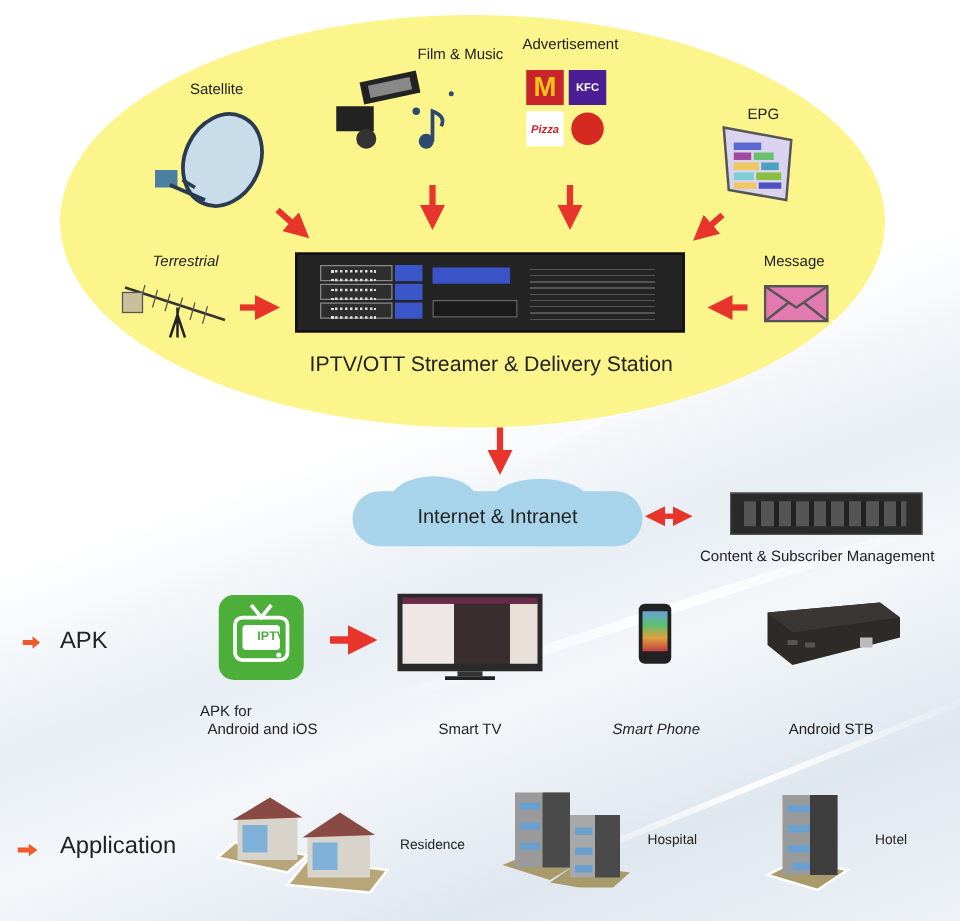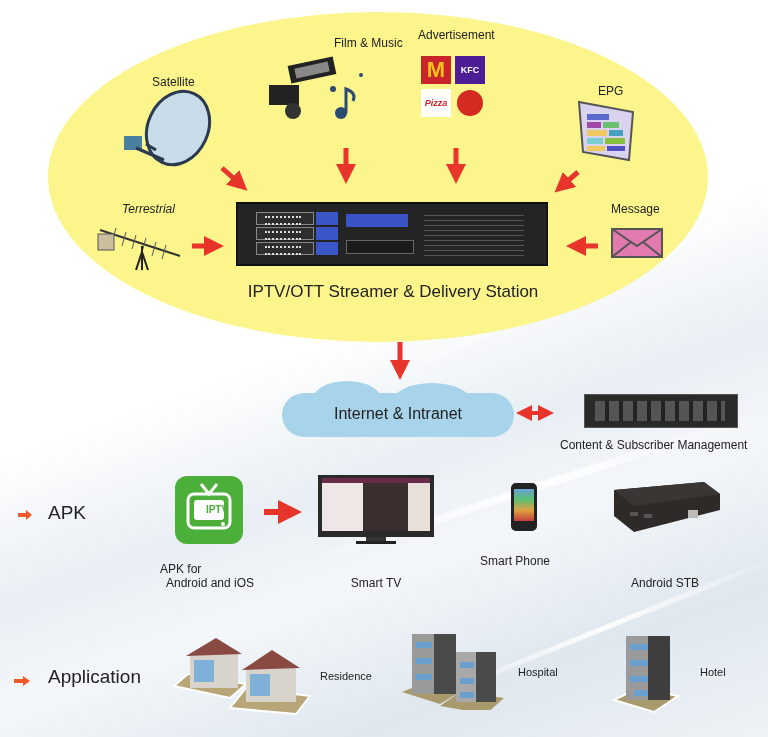--- a/index.html
+++ b/index.html
@@ -24,21 +24,21 @@
 </style>
 </head>
 <body>
 
 <div class="streak" style="left:380px;top:380px;width:420px;height:6px;transform:rotate(-25deg);"></div>
 <div class="streak" style="left:300px;top:560px;width:500px;height:8px;transform:rotate(-18deg);"></div>
 <div class="streak" style="left:420px;top:700px;width:400px;height:5px;transform:rotate(-22deg);"></div>
 
 <div class="ellipse"></div>
 
-<div class="lbl" style="left:152px;top:75px;">Satellite</div>
+<div class="lbl" style="left:152px;top:64px;">Satellite</div>
 <svg class="abs" style="left:116px;top:88px;" width="100" height="85">
   <ellipse cx="62" cy="40" rx="30" ry="38" transform="rotate(25 62 40)" fill="#c9dcea" stroke="#2a3a50" stroke-width="3"></ellipse>
   <path d="M40 62 L30 56" stroke="#2a3a50" stroke-width="3"></path>
   <rect x="8" y="48" width="18" height="14" fill="#4b7fa0"></rect>
   <path d="M20 60 L48 72" stroke="#2a3a50" stroke-width="3"></path>
 </svg>
 
 <div class="lbl" style="left:290px;top:36px;margin-left:44px;">Film &amp; Music</div>
 <svg class="abs" style="left:265px;top:55px;" width="110" height="70">
   <rect x="24" y="6" width="46" height="18" fill="#222" transform="rotate(-12 47 15)"></rect>
@@ -164,21 +164,21 @@
   <div class="abs" style="left:4px;top:8px;width:108px;height:48px;background:linear-gradient(90deg,#efe6e6 0 38%,#3a2e2e 38% 80%,#e8e0d8 80%);"></div>
   <div class="abs" style="left:4px;top:3px;width:108px;height:5px;background:#6a2a4a;"></div>
   <div class="abs" style="left:48px;top:62px;width:20px;height:4px;background:#333;"></div>
   <div class="abs" style="left:38px;top:66px;width:40px;height:3px;background:#222;"></div>
 </div>
 <div class="lbl" style="left:318px;top:576px;width:116px;text-align:center;">Smart TV</div>
 
 <div class="abs" style="left:511px;top:483px;width:26px;height:48px;background:#222;border-radius:5px;">
   <div class="abs" style="left:3px;top:6px;width:20px;height:32px;background:linear-gradient(180deg,#6aa0d8,#5ac070,#e0a040,#c04040);"></div>
 </div>
-<div class="lbl" style="left:480px;top:554px;width:90px;">Smart Phone</div>
+<div class="lbl" style="left:480px;top:576px;width:90px;text-align:center;font-style:italic;">Smart Phone</div>
 
 <svg class="abs" style="left:608px;top:480px;" width="116" height="58">
   <polygon points="6,10 96,2 112,14 112,30 26,52 6,36" fill="#2e2a28"></polygon>
   <polygon points="6,10 96,2 112,14 26,26" fill="#3a3634"></polygon>
   <rect x="80" y="30" width="10" height="8" fill="#bbb"></rect>
   <rect x="22" y="32" width="8" height="4" fill="#555"></rect>
     <rect x="36" y="34" width="8" height="4" fill="#555"></rect>
 </svg>
 <div class="lbl" style="left:620px;top:576px;width:90px;text-align:center;">Android STB</div>
 

